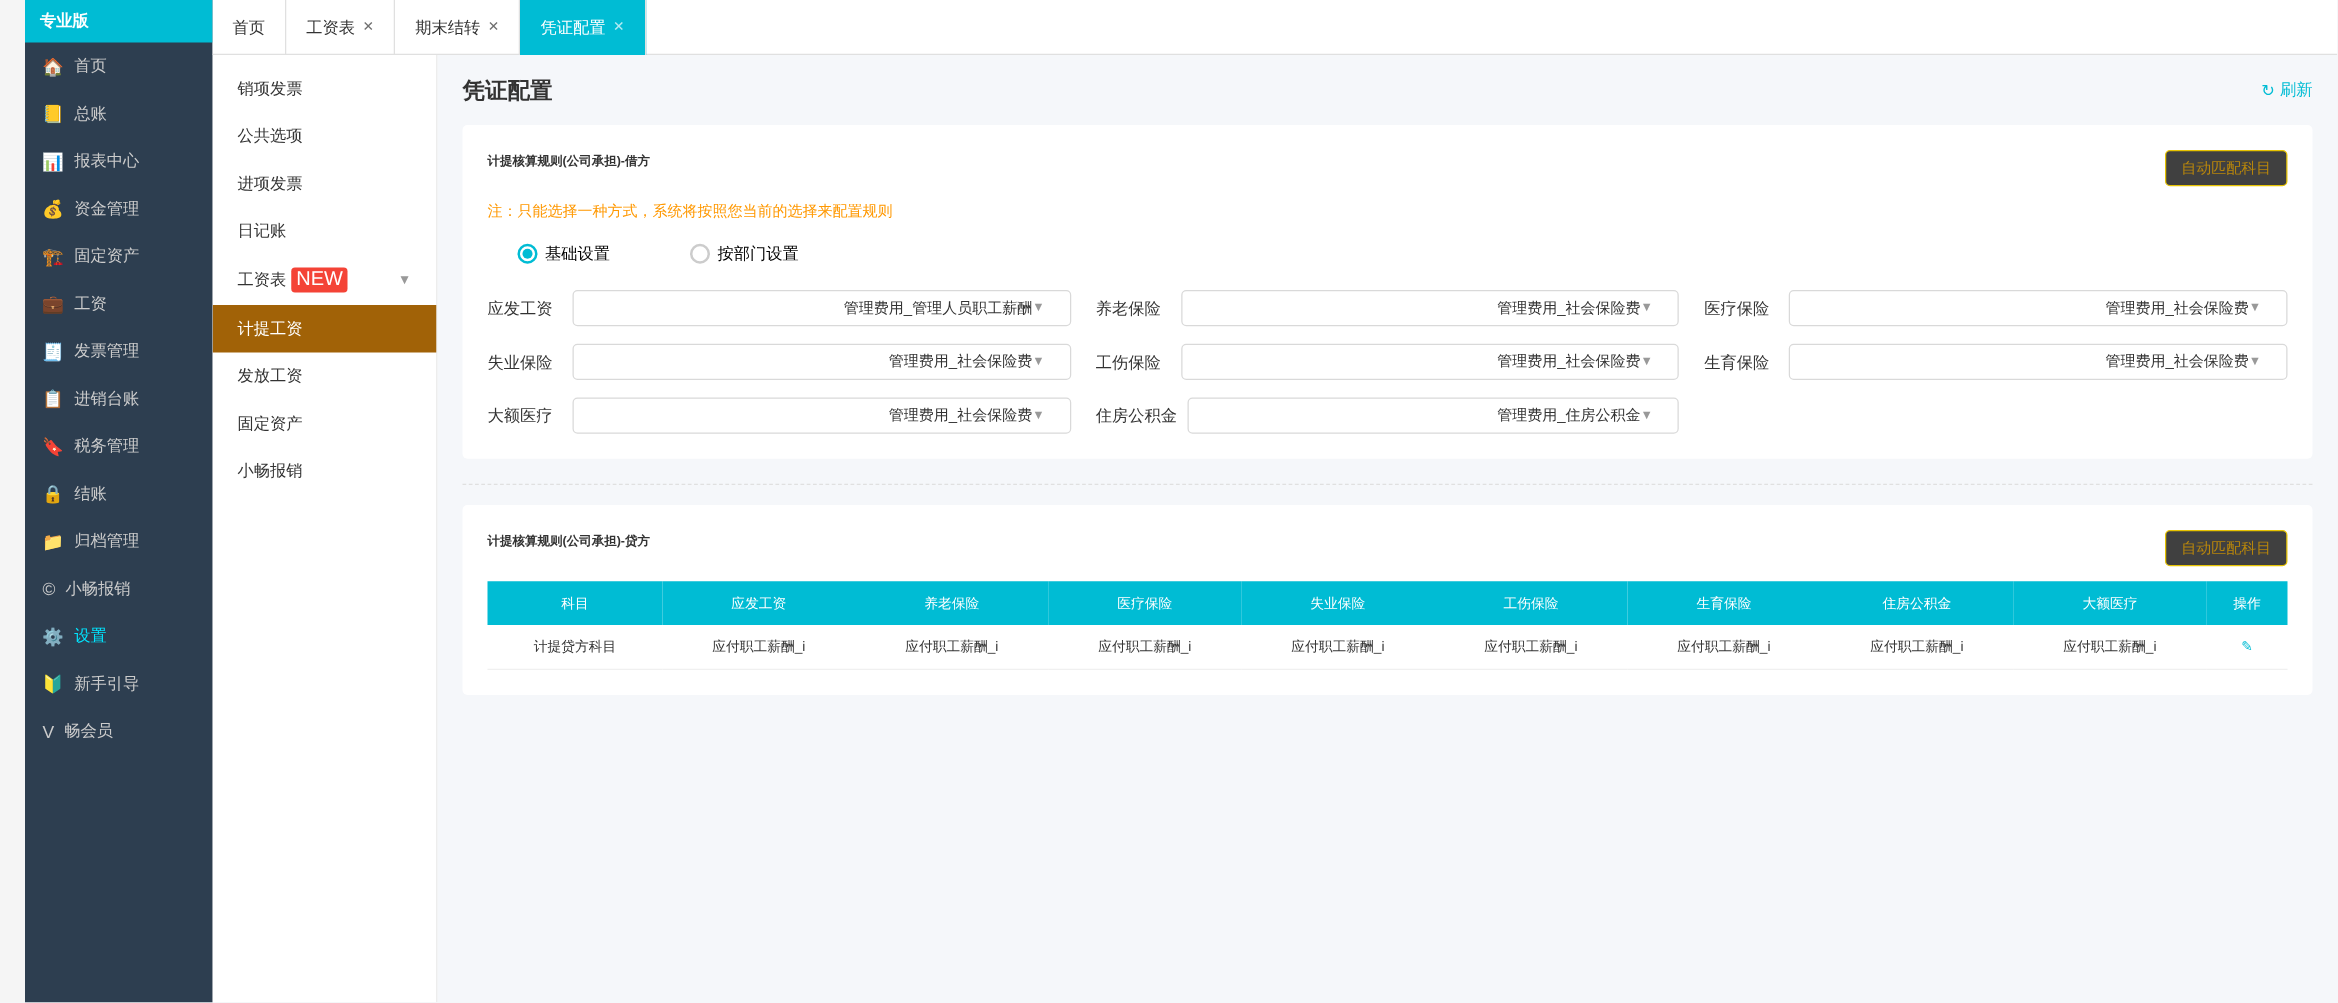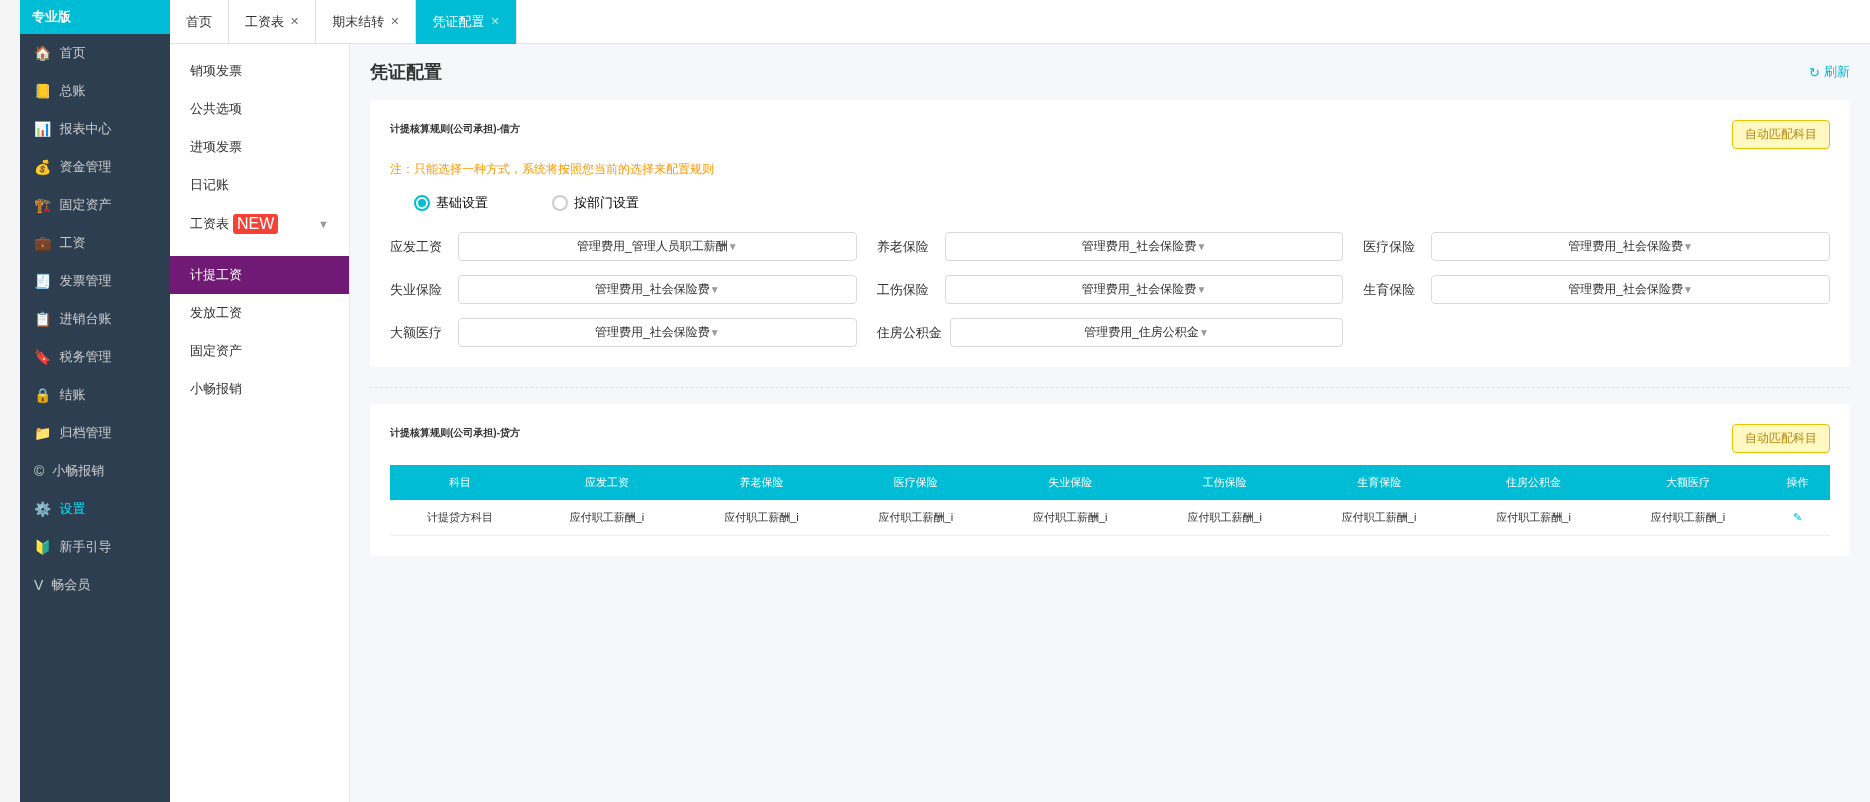--- a/index.html
+++ b/index.html
@@ -97,23 +97,22 @@
     .leftnav-item {
       padding: 10px 20px;
       cursor: pointer;
       color: #333;
       font-size: 13px;
       display: flex;
       align-items: center;
       justify-content: space-between;
     }
     .leftnav-item.active {
-      background: #701a75;
+      background: #a16207;
       color: #fff;
-      margin-top: 12px;
     }
     .leftnav-badge {
       background: #f44336;
       color: #fff;
       font-size: 16px;
       padding: 1px 4px;
       border-radius: 3px;
       margin-left: 4px;
     }
 
@@ -215,30 +214,30 @@
     .form-select {
       flex: 1;
       border: 1px solid #d9d9d9;
       border-radius: 4px;
       padding: 5px 20px;
       font-size: 12px;
       color: #333;
       background: #fff;
       display: flex;
       align-items: center;
-      justify-content: center;
+      justify-content: flex-end;
       cursor: pointer;
       min-width: 160px;
     }
     .form-select-arrow { color: #999; font-size: 10px; }
 
     .auto-match-btn {
       border: 1px solid #e6c200;
       color: #b8860b;
-      background: #fef9c3;
+      background: #404040;
       padding: 5px 12px;
       border-radius: 4px;
       cursor: pointer;
       font-size: 12px;
       white-space: nowrap;
     }
 
     .section-top {
       display: flex;
       align-items: center;

